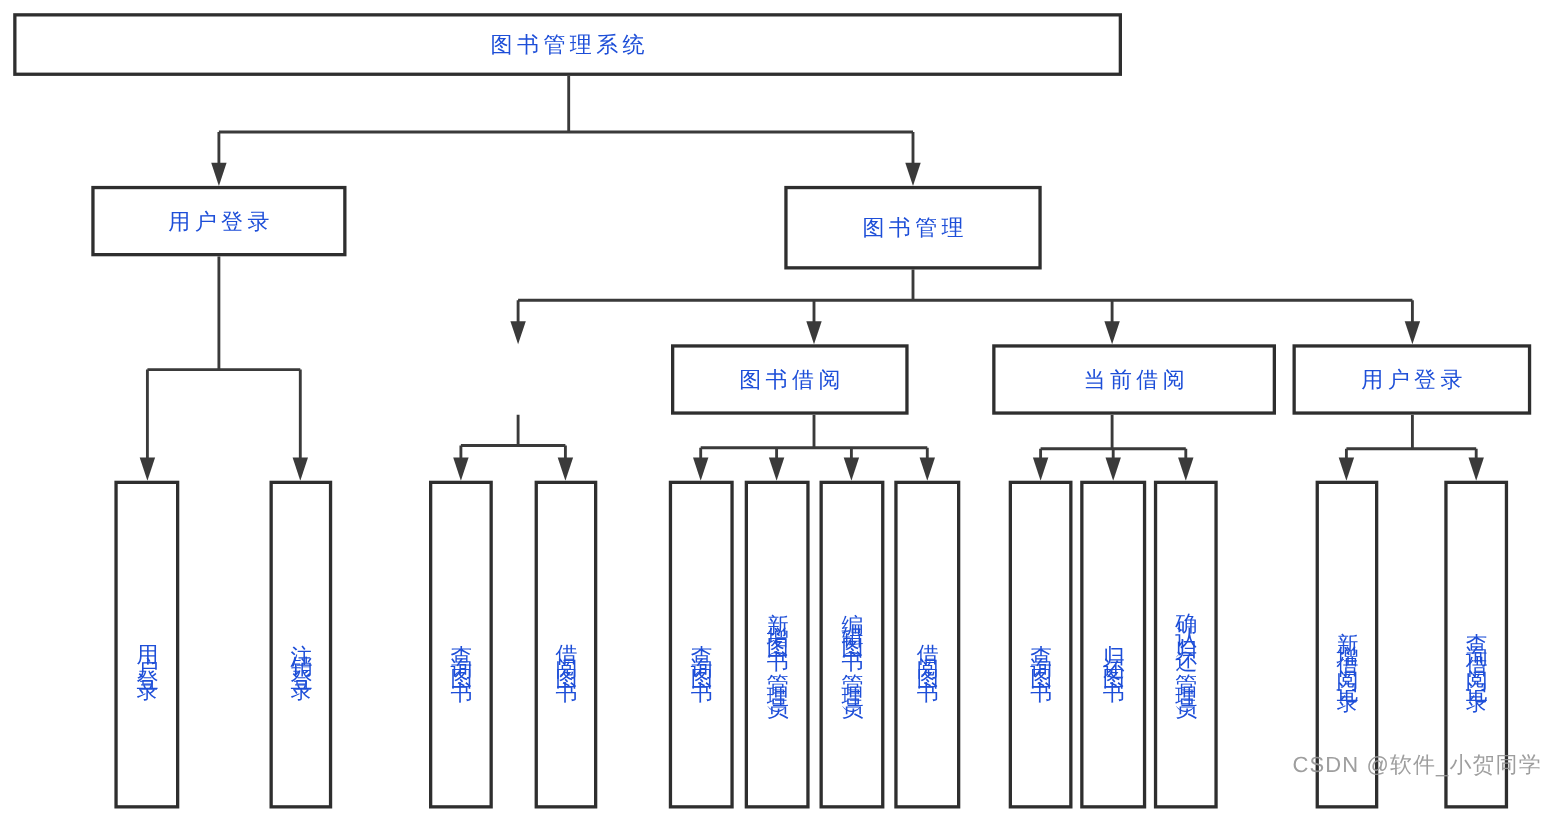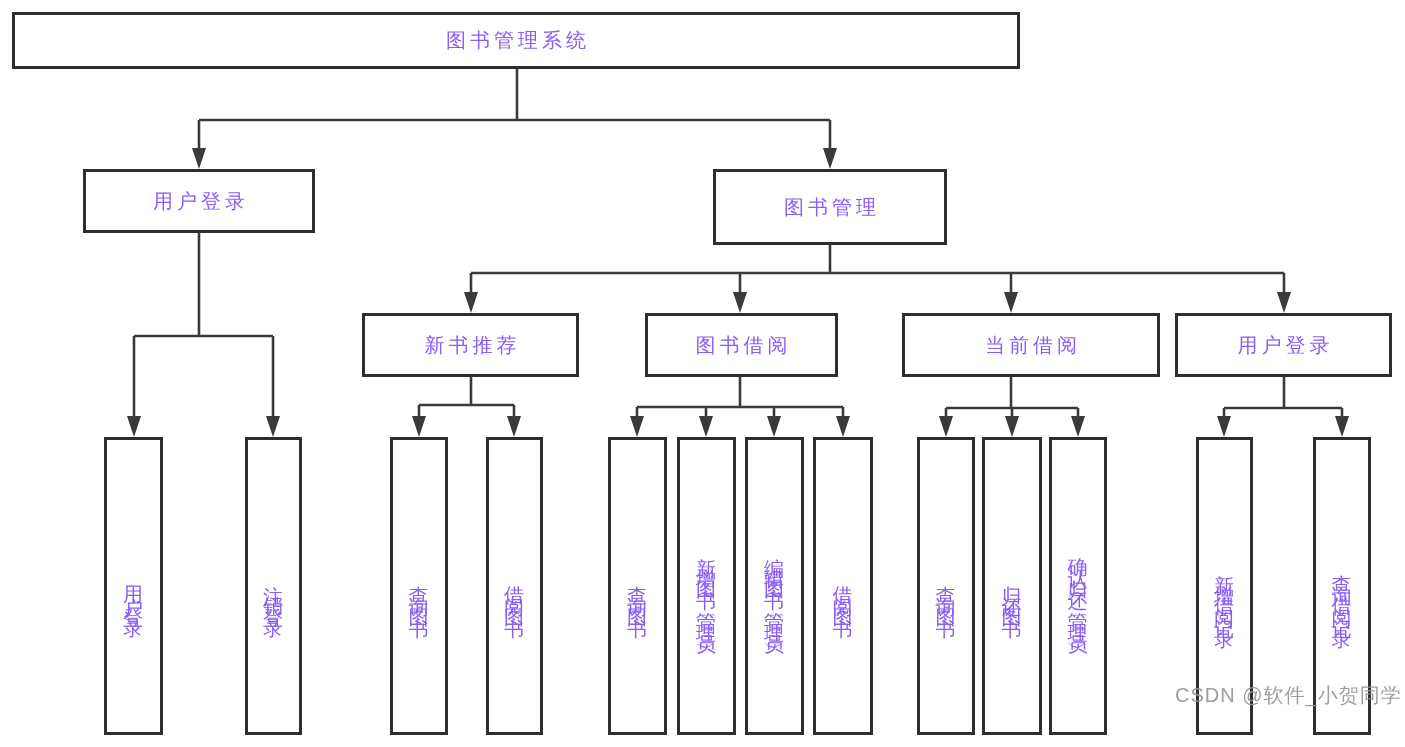--- a/index.html
+++ b/index.html
@@ -6,21 +6,21 @@
   *{box-sizing:border-box;}
   .canvas{
     position:relative;width:1405px;height:747px;background:#ffffff;
     font-family:"Liberation Sans","DejaVu Sans",sans-serif;
     color:#333333;overflow:hidden;
   }
   .wires{position:absolute;left:0;top:0;pointer-events:none;}
   .node{
     position:absolute;background:#ffffff;border:3px solid #2e2e2e;
     display:flex;align-items:center;justify-content:center;
-    color:#8b5cf6;z-index:2;
+    color:#1d4ed8;z-index:2;
   }
   .nh{font-size:20px;letter-spacing:4px;text-indent:4px;white-space:nowrap;}
   .nv .vtxt{
     writing-mode:vertical-rl;text-orientation:mixed;
     font-size:20px;letter-spacing:11px;line-height:1;
     white-space:nowrap;margin-top:11px; 
   }
   .watermark{
     position:absolute;left:1175px;top:682px;z-index:5;
     font-size:20px;color:rgba(150,150,150,0.92);
@@ -63,22 +63,21 @@
       <polygon points="1217,416 1231,416 1224,437"></polygon>
       <polygon points="1335,416 1349,416 1342,437"></polygon>
     </g>
   </svg>
 
   <div class="node nh" style="left:12px;top:12px;width:1008px;height:57px">图书管理系统</div>
 
   <div class="node nh" style="left:83px;top:169px;width:232px;height:64px">用户登录</div>
   <div class="node nh" style="left:713px;top:169px;width:234px;height:76px">图书管理</div>
 
-  <div class="node nh" style="left:362px;top:313px;width:217px;height:64px">新书推荐</div>
-  <div class="node nh" style="left:645px;top:313px;width:193px;height:64px">图书借阅</div>
+  <div class="node nh" style="left:610px;top:313px;width:216px;height:64px">图书借阅</div>
   <div class="node nh" style="left:902px;top:313px;width:258px;height:64px">当前借阅</div>
   <div class="node nh" style="left:1175px;top:313px;width:217px;height:64px">用户登录</div>
 
   <div class="node nv" style="left:104px;top:437px;width:59px;height:298px">
     <span class="vtxt">用户登录</span>
   </div>
   <div class="node nv" style="left:245px;top:437px;width:57px;height:298px">
     <span class="vtxt">注销登录</span>
   </div>
 

